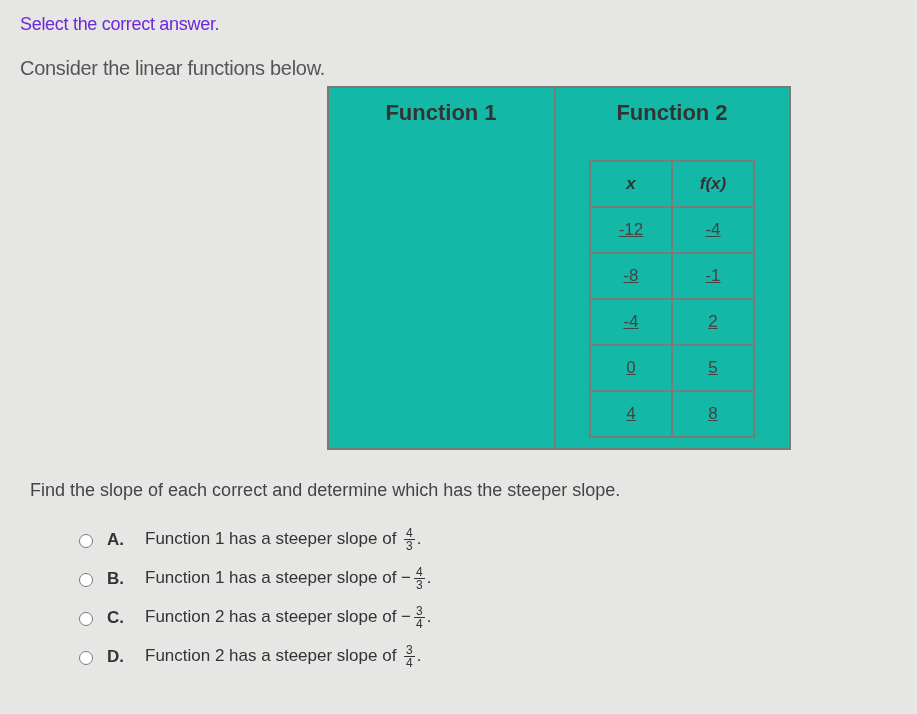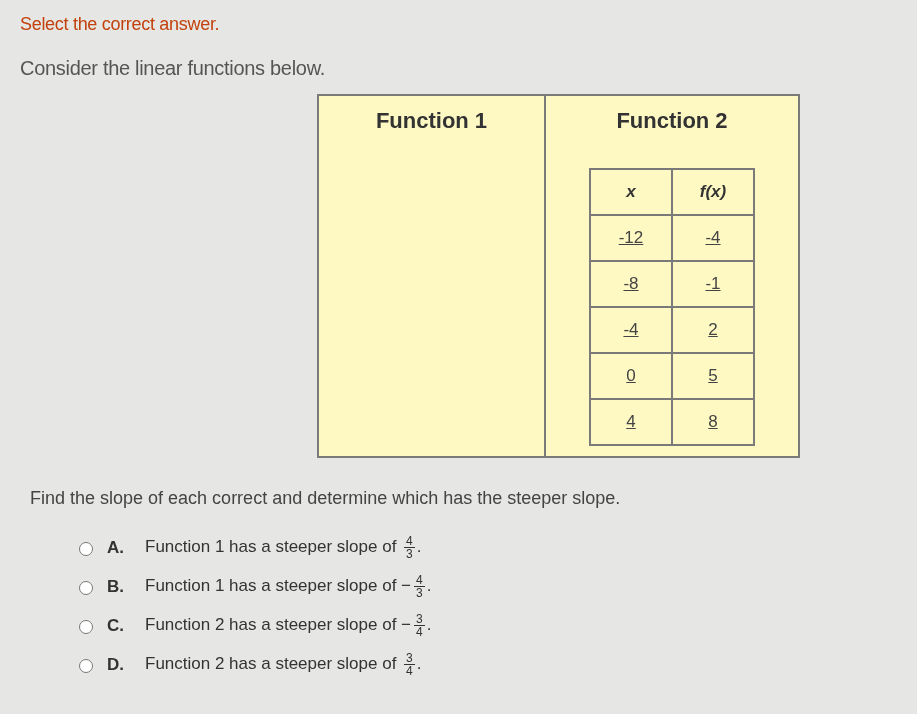--- a/index.html
+++ b/index.html
@@ -13,53 +13,52 @@
     overflow: hidden;
   }
   body {
     filter: blur(0.4px);
   }
   .page {
     padding: 14px 20px 20px 20px;
   }
   .line1 {
     font-size: 18px;
-    color: #c2410c;
+    color: #6d28d9;
     margin-bottom: 22px;
     letter-spacing: -0.3px;
   }
   .line2 {
     font-size: 20px;
     color: #555;
     margin-bottom: 6px;
     letter-spacing: -0.3px;
   }
   .table-wrap {
     display: flex;
     justify-content: center;
     margin-left: 200px;
     margin-bottom: 30px;
   }
   .outer {
     display: flex;
     border: 2px solid #7a7a78;
-    background: #fef9c3;
-    margin-top: 8px;
+    background: #14b8a6;
   }
   .col {
     display: flex;
     flex-direction: column;
     align-items: center;
   }
   .col1 {
     width: 225px;
     border-right: 2px solid #7a7a78;
   }
   .col2 {
-    width: 252px;
+    width: 233px;
     padding-bottom: 10px;
   }
   .col-head {
     font-size: 22px;
     font-weight: bold;
     color: #333;
     padding: 12px 0 10px 0;
   }
   .col1-body {
     flex: 1;

